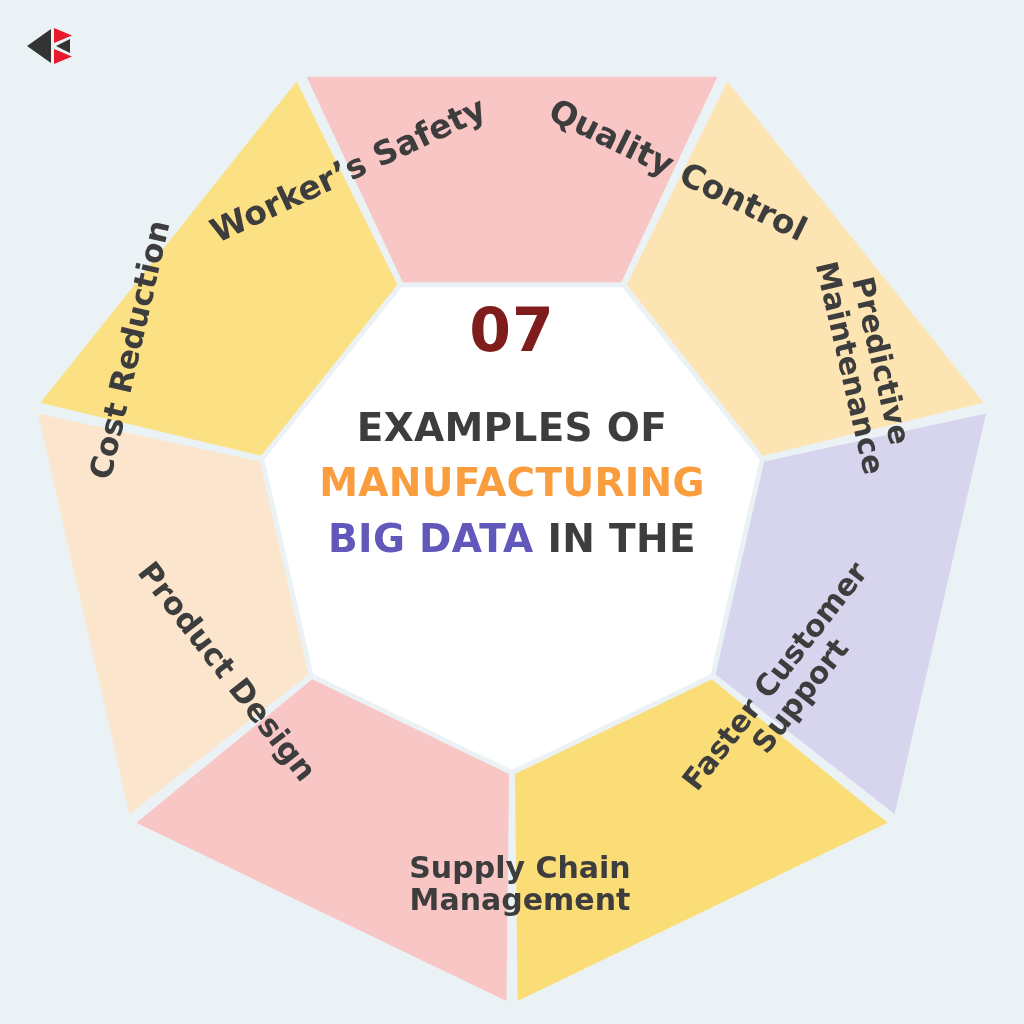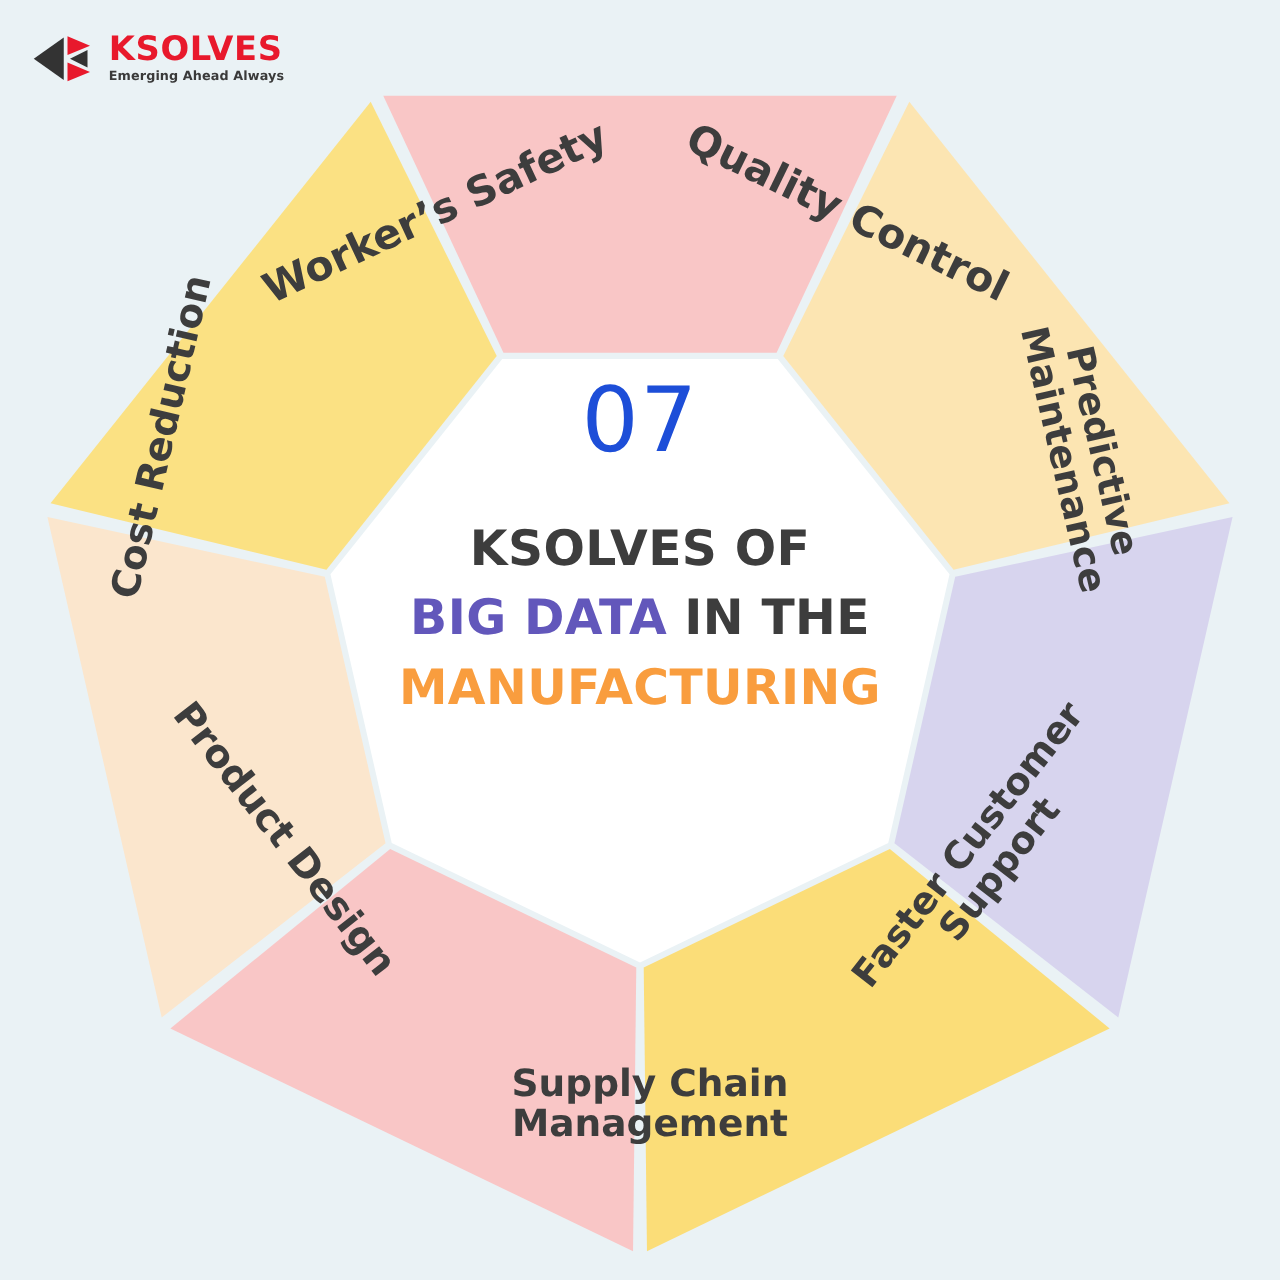--- a/index.html
+++ b/index.html
@@ -78,24 +78,24 @@
   
   #center-block {
     position: absolute;
     left: 262px;
     top: 300px;
     width: 500px;
     text-align: center;
   }
   #count {
     font-family: "DejaVu Sans", sans-serif;
-    font-weight: normal;
-    font-size: 72px;
+    font-weight: bold;
+    font-size: 60px;
     line-height: 1;
-    color: #1d4ed8;
+    color: #7f1d1d;
     letter-spacing: 1px;
   }
   #headline {
     margin-top: 40px;
     font-family: "DejaVu Sans", sans-serif;
     font-weight: bold;
     font-size: 39px;
     line-height: 1.42;
     letter-spacing: 0.3px;
     color: #3d3d3d;
@@ -109,24 +109,20 @@
 
 <div id="stage">
 
   <div id="logo">
     <svg id="logo-mark" width="52" height="40" viewBox="0 0 52 40">
       <polygon points="1,20 25,3 25,37" fill="#333333"></polygon>
       <polygon points="28,2 46,9.5 28,17" fill="#e8192c"></polygon>
       <polygon points="28,23 46,30.5 28,38" fill="#e8192c"></polygon>
       <polygon points="44,13 30,20 44,27" fill="#333333"></polygon>
     </svg>
-    <div class="logo-text-wrap">
-      <span class="logo-word">KSOLVES</span>
-      <span class="logo-tag">Emerging Ahead Always</span>
-    </div>
   </div>
 
   <svg id="wheel" viewBox="0 0 1024 1024">
     <g id="seg-group">
         <polygon points="306.61,76.64 717.39,76.64 621.26,282.28 402.74,282.28" fill="#f9c6c6"></polygon>
         <polygon points="727.44,81.48 983.57,402.65 762.85,455.70 626.61,284.85" fill="#fce5b2"></polygon>
         <polygon points="986.05,413.52 894.64,814.01 715.55,674.53 764.17,461.49" fill="#d7d4ee"></polygon>
         <polygon points="887.69,822.73 517.58,1000.97 514.97,773.98 711.85,679.17" fill="#fbdd78"></polygon>
         <polygon points="506.42,1000.97 136.31,822.73 312.15,679.17 509.03,773.98" fill="#f9c6c6"></polygon>
         <polygon points="129.36,814.01 37.95,413.52 259.83,461.49 308.45,674.53" fill="#fbe6cd"></polygon>
@@ -144,19 +140,19 @@
 Support</div>
       <div class="seg-label" style="left: 360px; top: 852px; width: 320px; font-size: 30px; transform: rotate(0deg);">Supply Chain
 Management</div>
       <div class="seg-label" style="left: 82px; top: 655px; width: 290px; font-size: 31px; transform: rotate(52deg);">Product Design</div>
       <div class="seg-label" style="left: -15px; top: 333px; width: 290px; font-size: 31px; transform: rotate(-77deg);">Cost Reduction</div>
     </div>
 
   <div id="center-block">
     <div id="count">07</div>
     <div id="headline">
-      <span class="hl-line">KSOLVES OF</span>
+      <span class="hl-line">EXAMPLES OF</span>
+      <span class="hl-line hl-orange">MANUFACTURING</span>
       <span class="hl-line"><span class="hl-accent">BIG DATA</span><span> IN THE</span></span>
-      <span class="hl-line hl-orange">MANUFACTURING</span>
     </div>
   </div>
 
 </div>
 
 </body></html>

